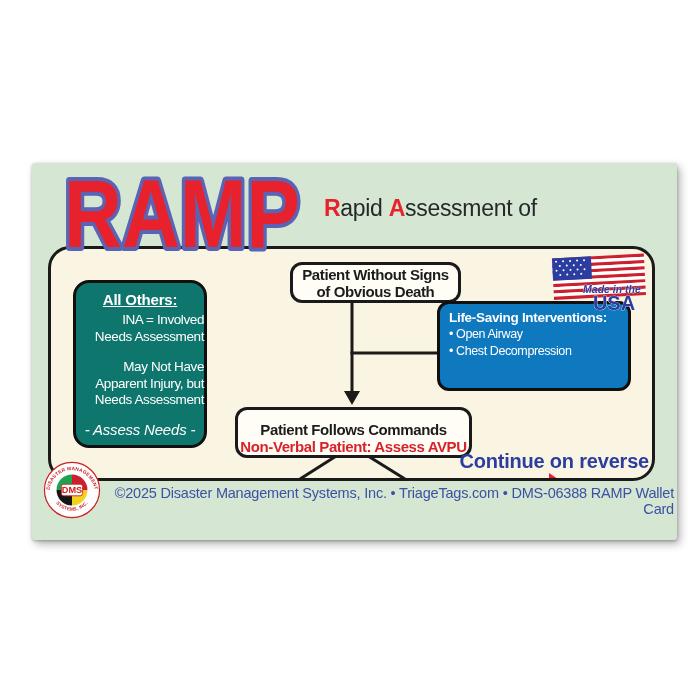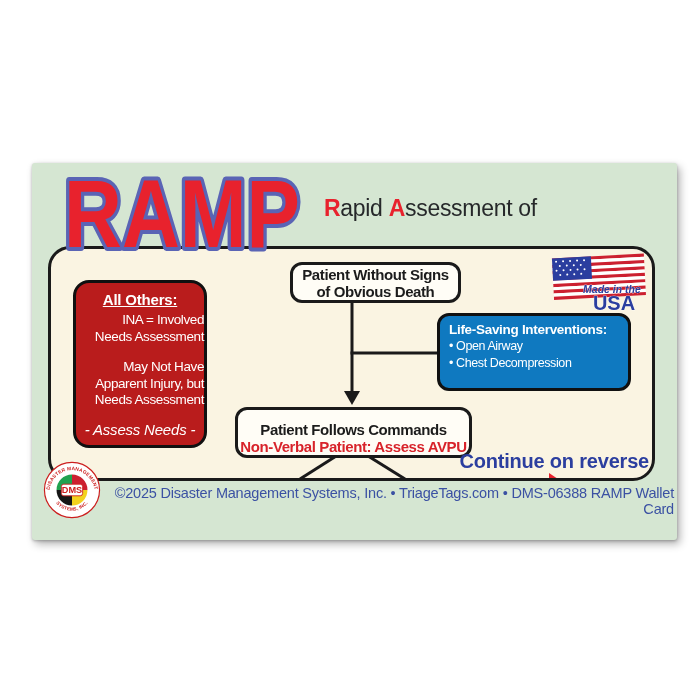--- a/index.html
+++ b/index.html
@@ -15,30 +15,30 @@
     background:#faf4e2;border:3px solid #1a1a1a;border-radius:22px;z-index:1;overflow:hidden;}
   .connectors{position:absolute;left:0;top:0;width:601px;height:229px;}
   .flowbox{position:absolute;background:#fffdf6;border:3px solid #1a1a1a;border-radius:12px;
     text-align:center;color:#1c1c1c;font-weight:bold;letter-spacing:-0.4px;}
   .start-box{left:215px;top:13px;width:165px;height:34px;font-size:15px;line-height:17px;
     padding-top:1px;margin-left:24px;}
   .commands-box{left:184px;top:158px;width:231px;height:34px;font-size:15px;line-height:17px;
     padding-top:11px;}
   .commands-box .redline{color:#d8232a;}
   .green-box{position:absolute;left:22px;top:31px;width:128px;height:154px;
-    background:#b91c1c;border:3px solid #101010;border-radius:16px;color:#ffffff;
+    background:#0f766e;border:3px solid #101010;border-radius:16px;color:#ffffff;
     text-align:center;padding-top:8px;box-sizing:content-box;}
   .gb-title{font-size:15px;font-weight:bold;text-decoration:underline;letter-spacing:-0.2px;
     margin-bottom:4px;}
   .gb-line{font-size:13.5px;line-height:16.5px;letter-spacing:-0.4px;text-align:right;}
   .gb-gap{height:14px;}
   .gb-assess{font-size:15px;font-style:italic;letter-spacing:-0.2px;margin-top:12px;}
-  .blue-box{position:absolute;left:386px;top:64px;width:179px;height:66px;
+  .blue-box{position:absolute;left:386px;top:52px;width:179px;height:66px;
     background:#0f79c0;border:3px solid #101010;border-radius:12px;color:#ffffff;
-    padding:6px 0 0 9px;box-sizing:content-box;}
+    padding:6px 0 12px 9px;box-sizing:content-box;}
   .bb-title{font-size:13.5px;font-weight:bold;letter-spacing:-0.3px;line-height:16px;}
   .bb-item{font-size:12.5px;line-height:16.5px;letter-spacing:-0.4px;}
   .bb-item::before{content:"• ";}
   .flag-wrap{position:absolute;left:497px;top:3px;width:102px;height:62px;}
   .continue{position:absolute;right:3px;top:201px;display:flex;align-items:center;
     font-size:20px;font-weight:bold;color:#2b3e9f;letter-spacing:-0.2px;flex-direction:column;}
   .continue-arrow{width:0;height:0;border-left:15px solid #e8222d;
     border-top:10px solid transparent;border-bottom:10px solid transparent;margin-left:5px;}
   .dms-logo{position:absolute;left:11px;top:298px;width:58px;height:58px;z-index:4;}
   .footer-text{position:absolute;left:72px;top:322px;width:570px;text-align:right;

